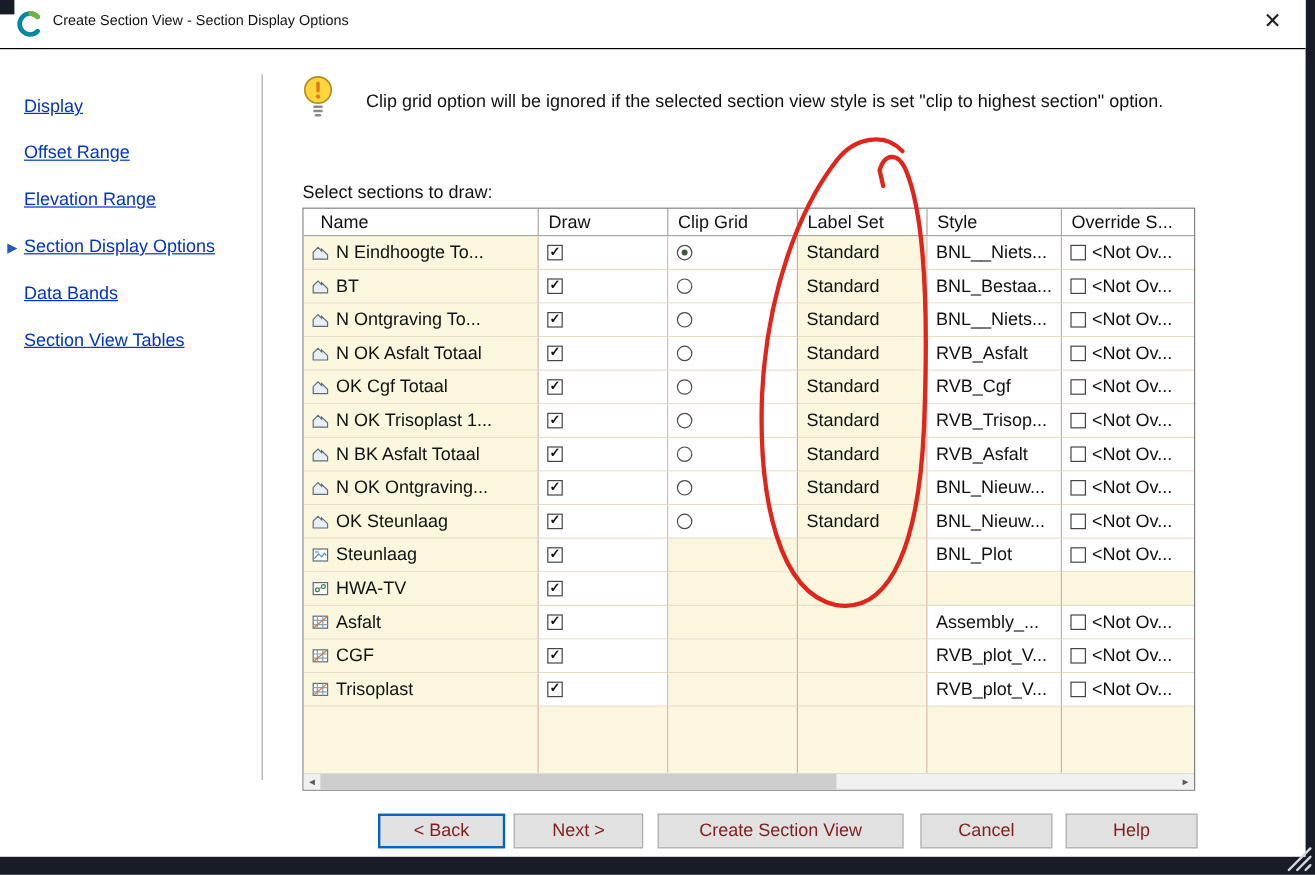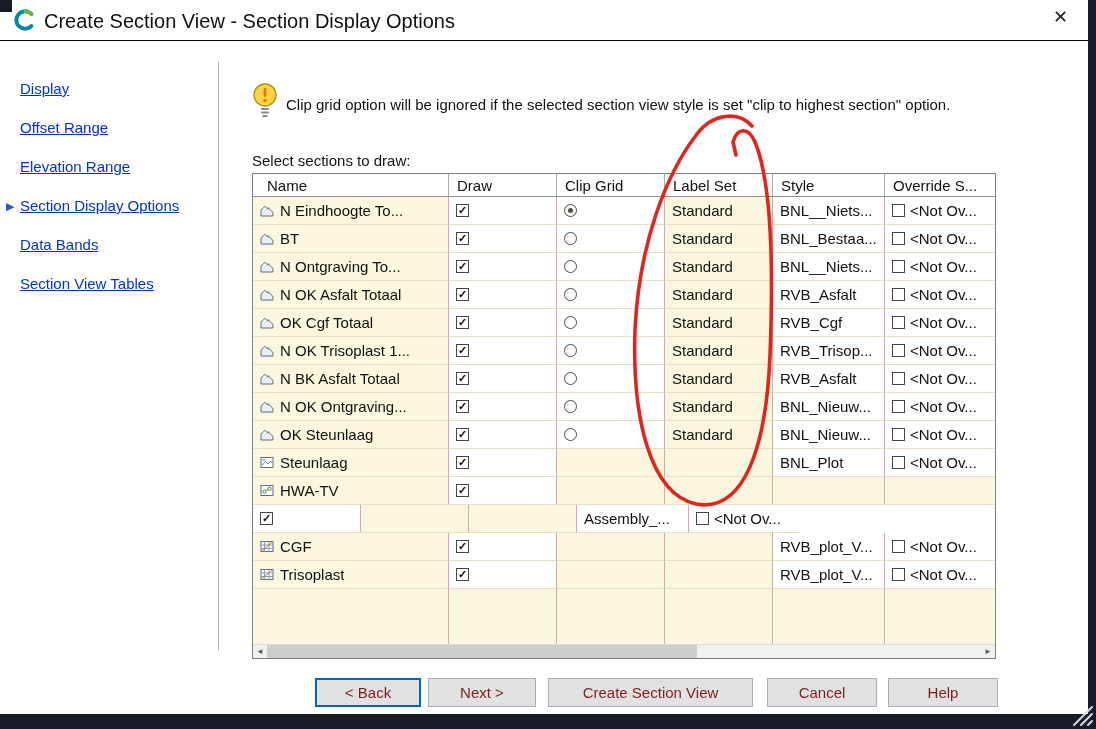--- a/index.html
+++ b/index.html
@@ -8,32 +8,32 @@
     position: relative;
     background: #171C26;
     font-family: "Liberation Sans", sans-serif;
     color: #111;
   }
   .dialog { position:absolute; left:0; top:0; width:1088px; height:714px; background:#fff; }
 
   
   .titlebar { position:absolute; left:0; top:0; width:100%; height:41px; background:#fff; border-bottom:1px solid #000; }
   .app-icon { position:absolute; left:14px; top:9px; width:22px; height:22px; }
-  .title { position:absolute; left:44px; top:10px; font-size:20px; color:#111; white-space:nowrap; }
+  .title { position:absolute; left:44px; top:10px; font-size:12px; color:#111; white-space:nowrap; }
   .close { position:absolute; right:20px; top:8px; font-size:18px; color:#222; cursor:pointer; line-height:1; }
 
   
   .sidebar { position:absolute; left:20px; top:80px; width:185px; }
   .nav-item { position:relative; height:24px; margin-bottom:15px; font-size:15px; cursor:pointer; white-space:nowrap; }
   .nav-label { color:#0033CC; text-decoration:underline; }
   .nav-arrow { position:absolute; left:-14px; top:3px; font-size:11px; color:#2456C4; }
   .vdivider { position:absolute; left:218px; top:62px; width:1px; height:588px; background:#ABABAB; }
 
   
-  .warning { position:absolute; left:252px; top:80px; width:810px; height:48px; display:flex; align-items:center; gap:7px; }
+  .warning { position:absolute; left:252px; top:60px; width:810px; height:48px; display:flex; align-items:center; gap:26px; }
   .warning-text { font-size:15px; color:#111; }
 
   .table-label { position:absolute; left:252px; top:152px; font-size:15px; }
 
   
   .grid-wrap { position:absolute; left:252px; top:173px; width:744px; height:486px; border:1px solid #808080; background:#fff; overflow:hidden; }
   .grid-header { display:flex; height:23px; background:#fff; border-bottom:1px solid #8F8F8F; }
   .hcell { display:flex; align-items:center; padding:0 8px; font-size:15px; border-right:1px solid #A8A8A8; white-space:nowrap; overflow:hidden; }
   .grow { display:flex; height:28px; }
   .cell { display:flex; align-items:center; padding:0 7px; font-size:15px; border-right:1px solid #D8A8A8; border-bottom:1px solid #E7DDC5; white-space:nowrap; overflow:hidden; }
@@ -355,20 +355,30 @@
           </div>
           <div class="cell c1 white">
             <span class="checkbox checked"></span>
           </div>
           <div class="cell c2 yellow"></div>
           <div class="cell c3 yellow"></div>
           <div class="cell c4 yellow"></div>
           <div class="cell c5 yellow"></div>
         </div>
         <div class="grow">
+          <div class="cell c0 yellow">
+            <span class="ricon">
+              <svg width="14" height="13" viewBox="0 0 14 13">
+                <rect x="1" y="1.5" width="12" height="10" fill="#FFF" stroke="#5D6D7E"></rect>
+                <path d="M1 5 H13 M1 8.5 H13 M4.5 1.5 V11.5 M9 1.5 V11.5" stroke="#8AA0B8"></path>
+                <path d="M1 11.5 L13 1.5" stroke="#C07F3A"></path>
+              </svg>
+            </span>
+            <span class="rname">Asfalt</span>
+          </div>
           <div class="cell c1 white">
             <span class="checkbox checked"></span>
           </div>
           <div class="cell c2 yellow"></div>
           <div class="cell c3 yellow"></div>
           <div class="cell c4 white">Assembly_...</div>
           <div class="cell c5 white">
             <span class="checkbox"></span>
             <span class="otext">&lt;Not Ov...</span>
           </div>

